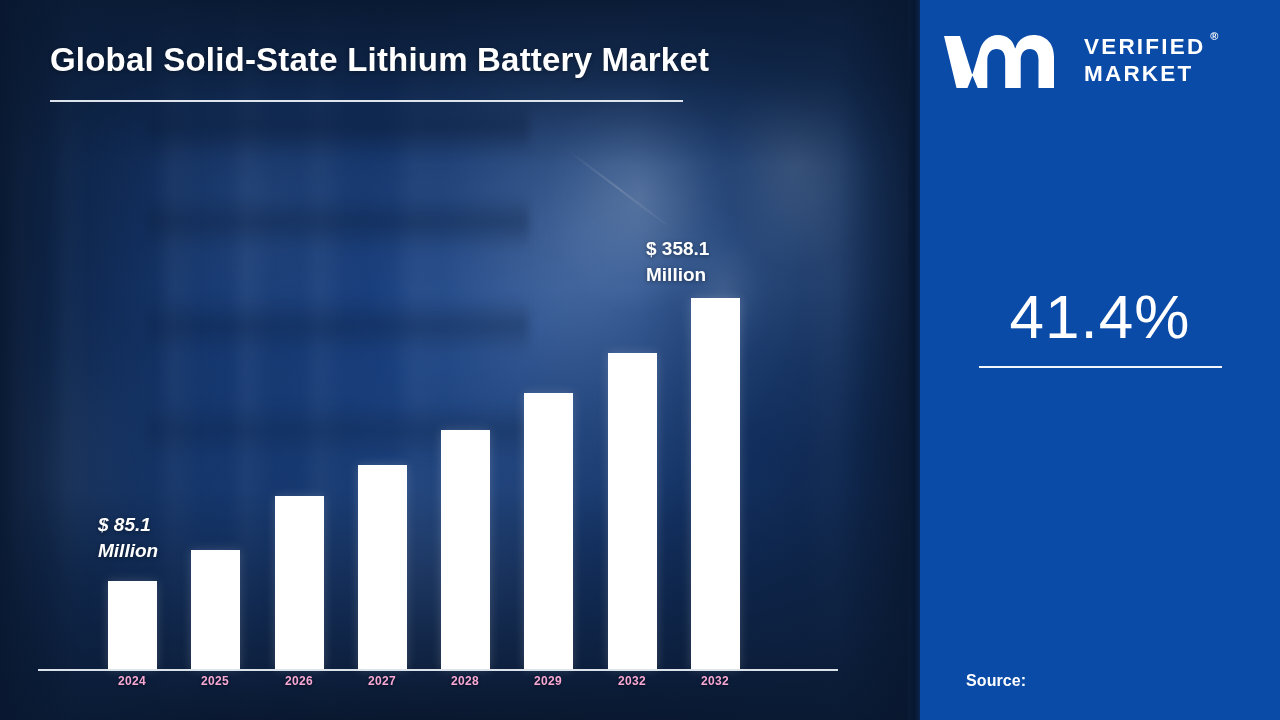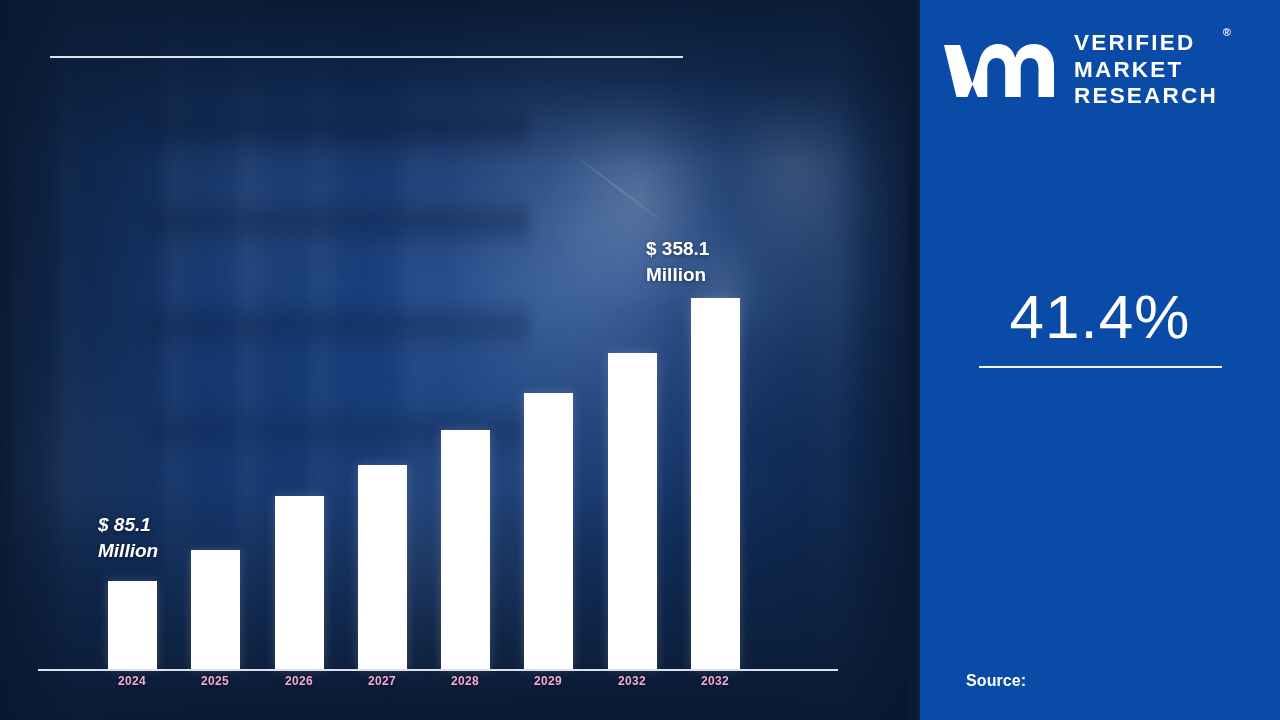--- a/index.html
+++ b/index.html
@@ -209,21 +209,21 @@
     background: #0b4ba8;
   }
 
   .logo-row {
     position: absolute;
     left: 22px;
     top: 30px;
     width: 320px;
     display: flex;
     align-items: center;
-    gap: 14px;
+    gap: 24px;
   }
   .logo-mark { width: 118px; height: 62px; flex: 0 0 auto; }
   .logo-text {
     position: relative;
     color: #ffffff;
     font-size: 22.5px;
     font-weight: 700;
     letter-spacing: 2.2px;
     line-height: 1.18;
   }
@@ -290,20 +290,21 @@
       <div class="streaks"></div>
       <div class="shelves"></div>
       <div class="hands"></div>
       <div class="pipette"></div>
       <div class="bluewash"></div>
       <div class="tint"></div>
       <div class="tint2"></div>
     </div>
 
     <div class="title-block">
+      <h1 class="chart-title">Global Solid-State Lithium Battery Market</h1>
       <div class="title-rule"></div>
     </div>
 
     <div class="plot">
       <div class="axis-line"></div>
 
       <div class="value-label first">$ 85.1
 Million</div>
       <div class="value-label last">$ 358.1
 Million</div>
@@ -333,21 +334,20 @@
   <div class="brand-panel">
 
     <div class="logo-row">
       <svg class="logo-mark" viewBox="0 0 118 62" aria-hidden="true">
         <path fill="#ffffff" d="M2 6 h16 l12 38 h0.6 l6.5-21.5 C39.5 12 46.5 5 56 5 c9 0 15 5.4 17 13.2 h0.4 C76 9.6 83 5 91.5 5 C104 5 112 13.5 112 27 v31 h-15.5 V29.5 c0-6.6-3.2-10.6-8.6-10.6 -5.6 0-9.2 4.2-9.2 11.1 V58 H63.2 V29.5 c0-6.6-3.2-10.6-8.6-10.6 -5.7 0-9.3 4.3-9.3 11.3 V58 H29.6 L14.5 58 L2 6 Z"></path>
         <path fill="#0b4ba8" d="M30.5 45.5 l-5 12.5 h10.2 z"></path>
       </svg>
       <div class="logo-text">
         <div>VERIFIED</div>
         <div>MARKET</div>
-        <div>RESEARCH</div>
         <span class="reg">®</span>
       </div>
     </div>
 
     <div class="cagr-block">
       <div class="cagr-value">41.4%</div>
       <div class="cagr-rule"></div>
     </div>
 
     <div class="source-block">

